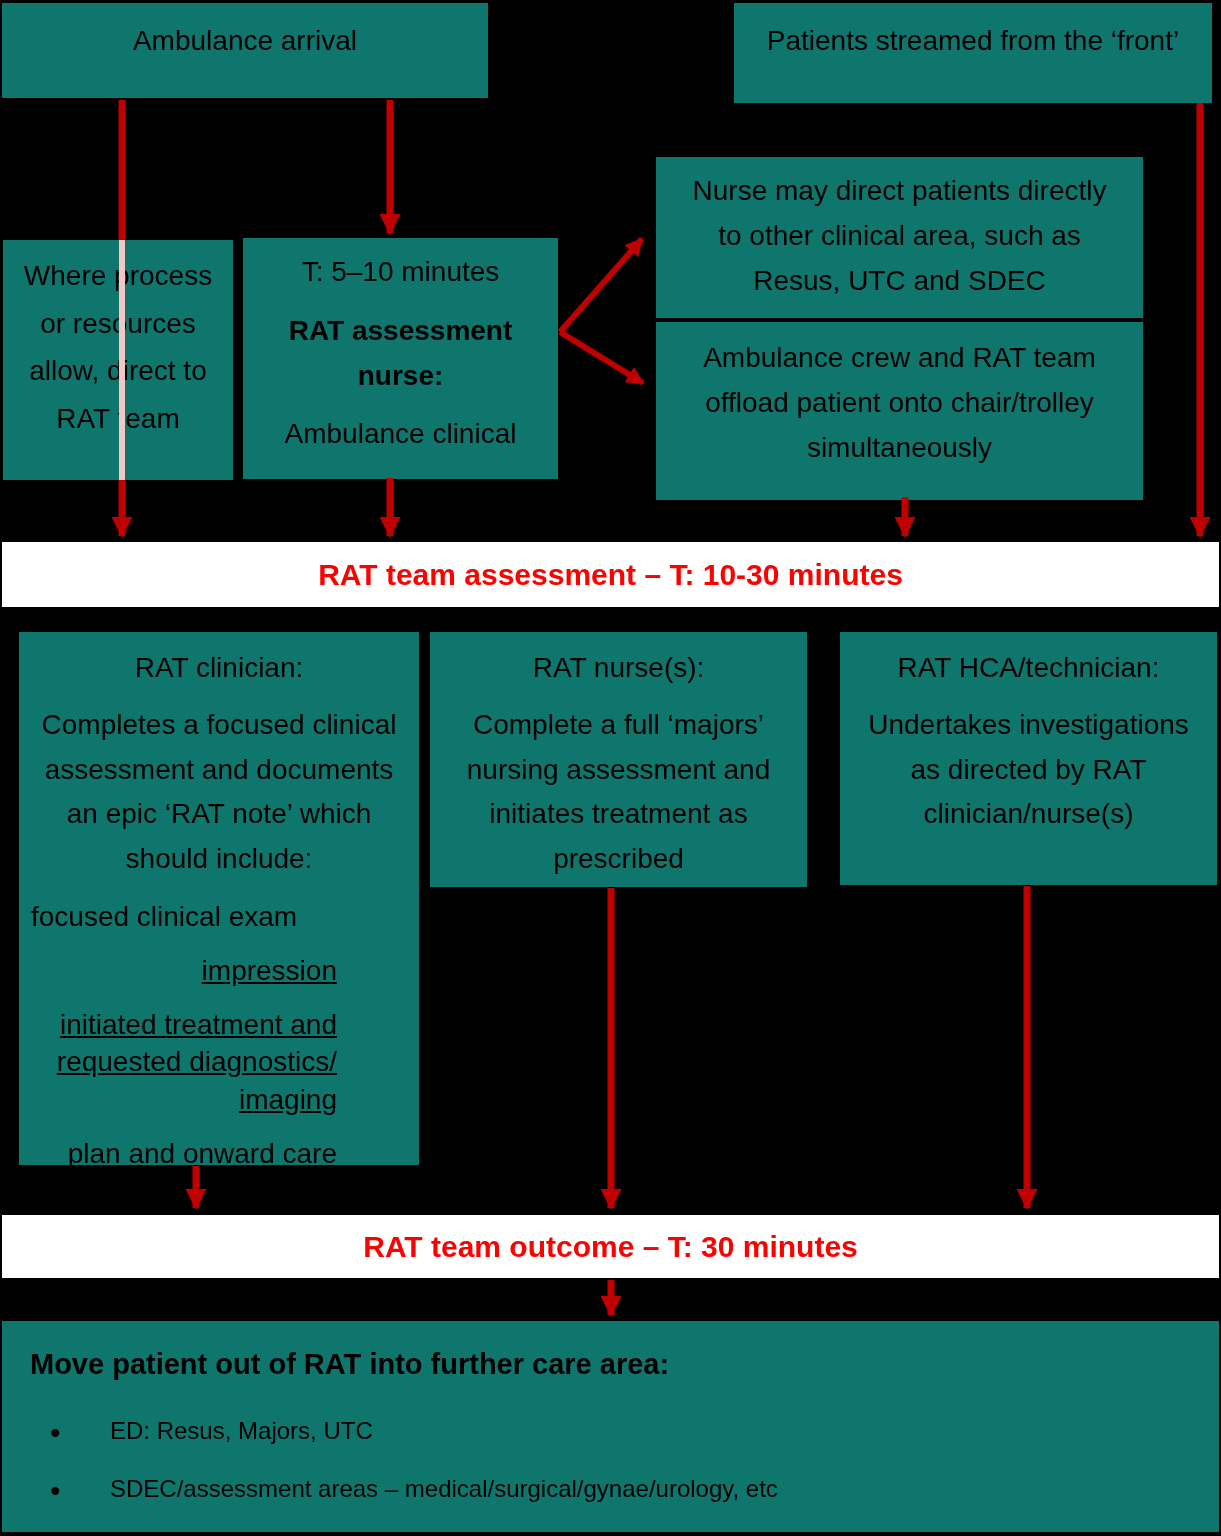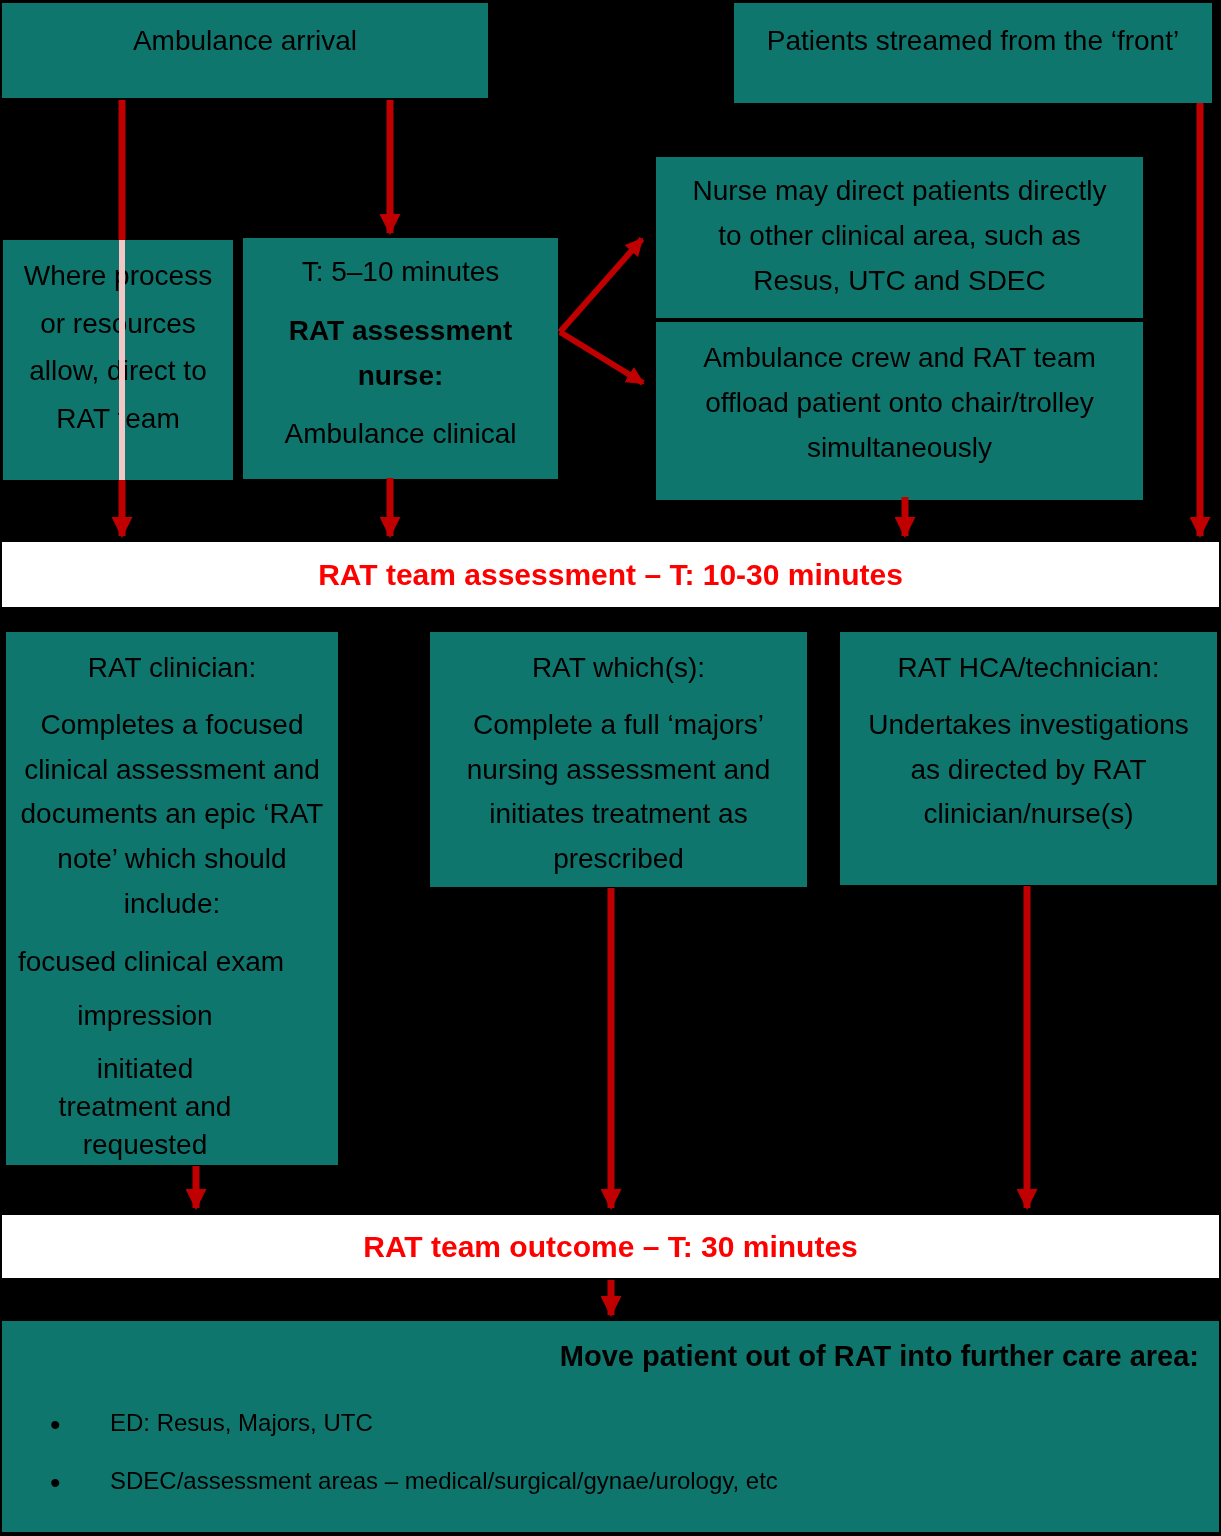--- a/index.html
+++ b/index.html
@@ -11,30 +11,30 @@
   .tl{text-align:center;padding-top:16px;}
   .bar{position:absolute;background:#ffffff;display:flex;align-items:center;justify-content:center;
        font-size:30px;font-weight:bold;color:#ff0000;box-sizing:border-box;}
   .para{margin:0;}
   .mt{margin-top:14px;}
   .bold{font-weight:bold;}
   .col-title{margin:0;}
   .col-body{margin:12px 0 0 0;}
   .item{line-height:1.35;margin-top:16px;}
   .item-center{text-align:left;}
-  .item-left{text-align:center;padding-left:16px;padding-right:70px;}
+  .item-left{text-align:right;padding-left:16px;padding-right:70px;text-decoration:underline;}
   #box-where-process{line-height:1.7;padding:12px 6px;}
   #box-rat-assessment-nurse{padding:12px 8px;}
   #box-nurse-may-direct{padding:12px 22px;}
   #box-ambulance-crew{padding:14px 26px;}
   #box-rat-clinician{padding:14px 12px;}
   #box-rat-nurse{padding:14px 14px;}
   #box-rat-hca{padding:14px 17px;}
   #box-move-patient{text-align:left;padding:14px 20px;}
-  #box-move-patient .title{font-size:29px;font-weight:bold;text-align:right;margin:0;line-height:1.5;}
+  #box-move-patient .title{font-size:29px;font-weight:bold;text-align:left;margin:8px;line-height:1.5;}
   #box-move-patient ul{margin:28px 0 0 0;padding:0;list-style:none;}
   #box-move-patient li{position:relative;padding-left:88px;font-size:24px;line-height:1.35;}
   #box-move-patient li + li{margin-top:26px;}
   #box-move-patient li::before{content:"\2022";position:absolute;left:28px;top:-2px;font-size:30px;}
   #arrow-layer{position:absolute;left:0;top:0;z-index:5;pointer-events:none;}
 </style>
 </head>
 <body>
 
 <div id="canvas">
@@ -52,31 +52,31 @@
   </div>
 
   <div class="box" id="box-nurse-may-direct" style="left:656px;top:157px;width:487px;height:161px;"><span>Nurse may direct patients directly to other clinical area, such as Resus, UTC and SDEC</span></div>
 
   <div class="box" id="box-ambulance-crew" style="left:656px;top:322px;width:487px;height:178px;"><span>Ambulance crew and RAT team offload patient onto chair/trolley simultaneously</span></div>
 
   <div class="bar" id="bar-rat-team-assessment" style="left:2px;top:542px;width:1217px;height:65px;">
       <span>RAT team assessment – T: 10-30 minutes</span>
     </div>
 
-  <div class="box" id="box-rat-clinician" style="left:6px;top:632px;width:332px;height:533px;">
+  <div class="box" id="box-rat-clinician" style="left:19px;top:632px;width:400px;height:533px;">
     <p class="col-title">RAT clinician:</p>
     <p class="col-body">Completes a focused clinical assessment and documents an epic ‘RAT note’ which should include:</p>
     <div class="item item-center">focused clinical exam</div>
     <div class="item item-left">impression</div>
     <div class="item item-left">initiated treatment and requested diagnostics/ imaging</div>
     <div class="item item-left">plan and onward care</div>
   </div>
 
   <div class="box" id="box-rat-nurse" style="left:430px;top:632px;width:377px;height:255px;">
-    <p class="col-title">RAT which(s):</p>
+    <p class="col-title">RAT nurse(s):</p>
     <p class="col-body">Complete a full ‘majors’ nursing assessment and initiates treatment as prescribed</p>
   </div>
 
   <div class="box" id="box-rat-hca" style="left:840px;top:632px;width:377px;height:253px;">
     <p class="col-title">RAT HCA/technician:</p>
     <p class="col-body">Undertakes investigations as directed by RAT clinician/nurse(s)</p>
   </div>
 
   <div class="bar" id="bar-rat-team-outcome" style="left:2px;top:1215px;width:1217px;height:63px;">
       <span>RAT team outcome – T: 30 minutes</span>

